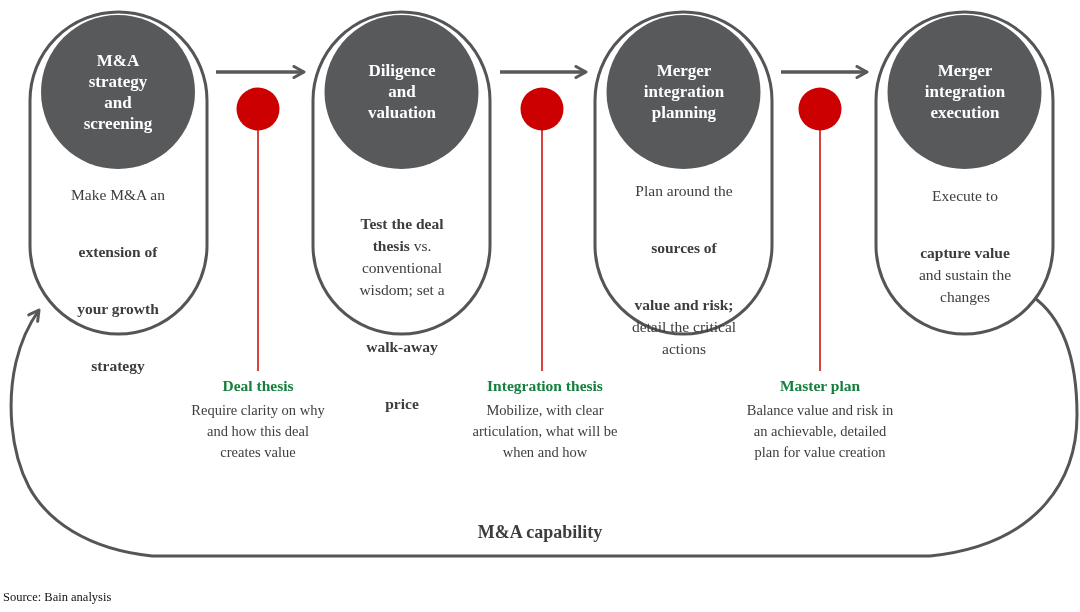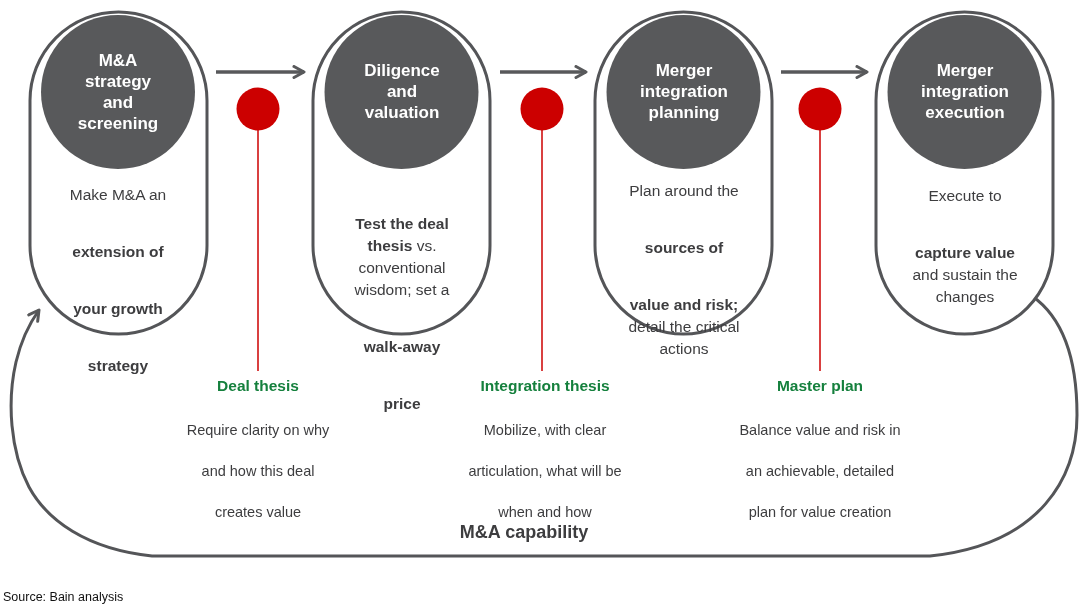--- a/index.html
+++ b/index.html
@@ -1,39 +1,39 @@
 <!DOCTYPE html>
 <html><head>
 <meta charset="utf-8">
 <style>
   html,body{margin:0;padding:0;background:#ffffff;}
   #stage{
     position:relative;
     width:1080px;height:612px;
     background:#ffffff;
-    font-family:Liberation Sans, sans-serif;
+    font-family:Liberation Serif, serif;
     overflow:hidden;
   }
   #diagram-svg{position:absolute;left:0;top:0;z-index:1;}
   .txt{position:absolute;z-index:2;text-align:center;}
   .ctitle{
     width:160px;color:#ffffff;font-size:17px;line-height:21px;font-weight:700;
   }
   .desc{
     width:160px;color:#3d3d3f;font-size:15.5px;line-height:22px;
   }
   .desc .dline{white-space:nowrap;text-align:center;}
   .b{font-weight:700;margin-top:35px;}
   .mtitle{
     color:#15803d;font-size:15.5px;font-weight:700;white-space:nowrap;
   }
   .mbody{
     color:#3d3d3f;font-size:14.5px;line-height:21px;
   }
-  .mbody .tline{white-space:nowrap;margin-top:20px;}
+  .mbody .tline{white-space:nowrap;}
   .loop-label{
     width:220px;color:#3d3d3f;font-size:18px;font-weight:700;white-space:nowrap;
   }
   .source{
     text-align:center;color:#111111;font-size:12.5px;white-space:nowrap;
   }
 </style>
 </head>
 <body>
 
@@ -144,17 +144,17 @@
       <div class="tline">when and how</div>
     </div>
 
   <div class="txt mtitle" style="left:710px;width:220px;top:377px">Master plan</div>
   <div class="txt mbody" style="left:710px;width:220px;top:400px">
       <div class="tline">Balance value and risk in</div>
       <div class="tline">an achievable, detailed</div>
       <div class="tline">plan for value creation</div>
     </div>
 
-  <div class="txt loop-label" style="left:414px;top:522px">M&amp;A capability</div>
+  <div class="txt loop-label" style="left:430px;top:522px">M&amp;A capability</div>
 
   <div class="txt source" style="left:3px;top:590px">Source: Bain analysis</div>
 
 </div>
 
 </body></html>

